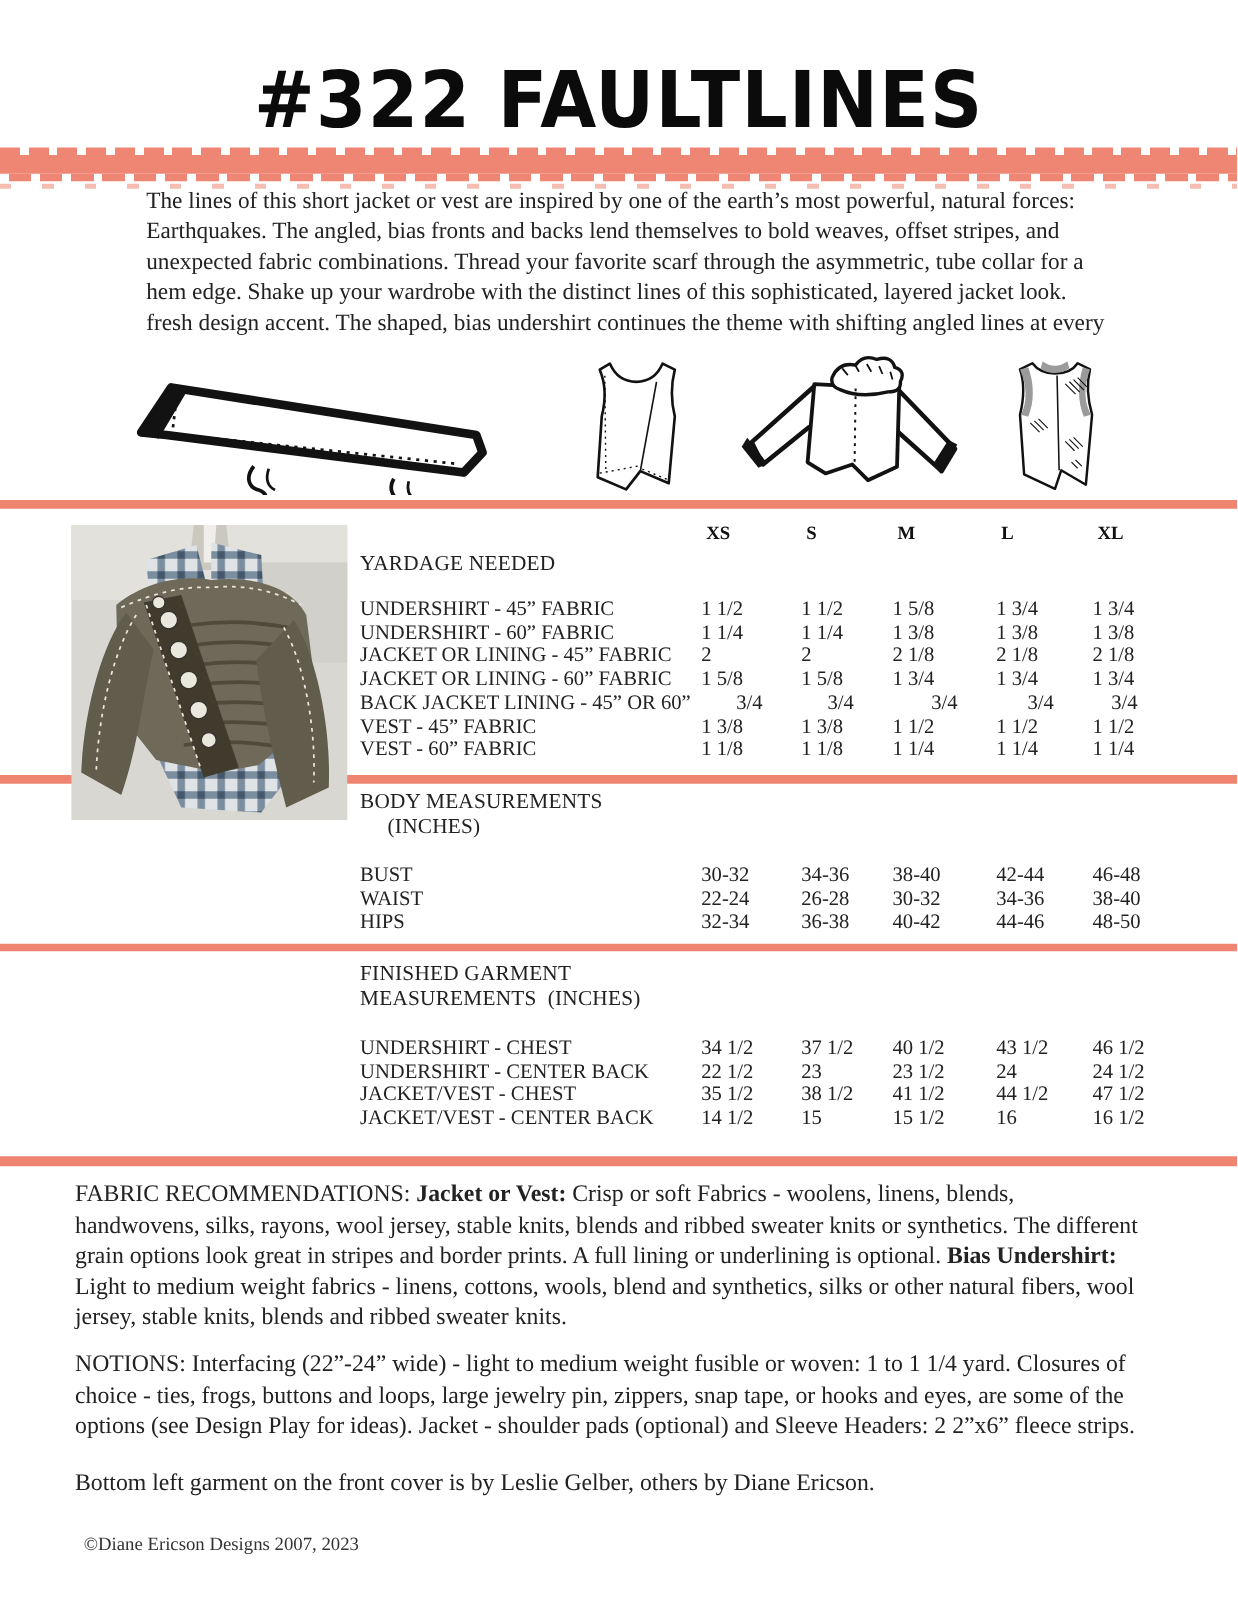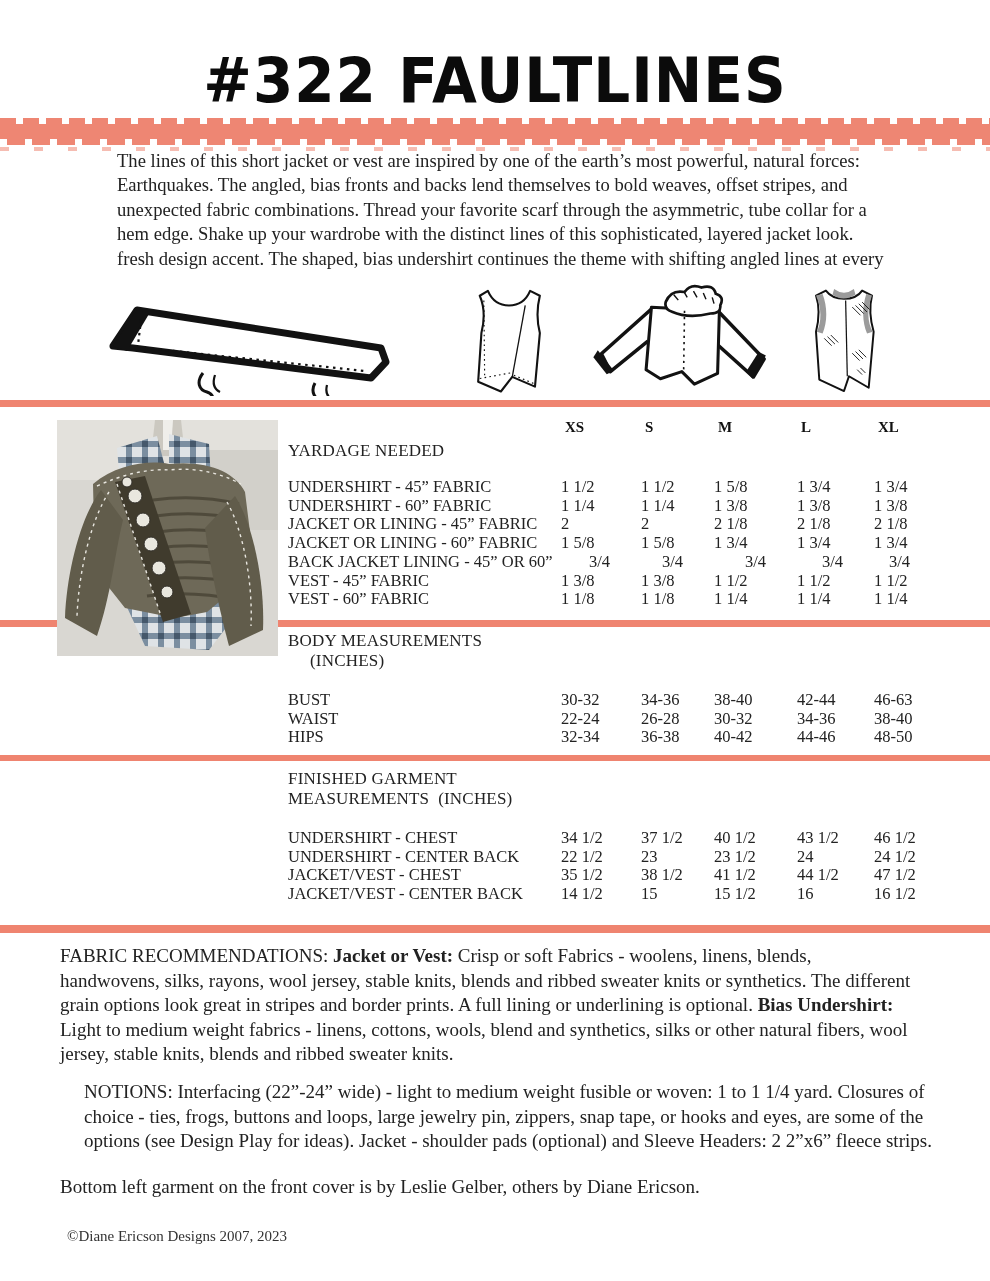--- a/index.html
+++ b/index.html
@@ -241,21 +241,21 @@
     <div>BODY MEASUREMENTS</div>
     <div class="indent">(INCHES)</div>
   </div>
   <div class="tbl" style="top:691px;">
     <div class="trow">
       <div>BUST</div>
       <div class="num">30-32</div>
       <div class="num">34-36</div>
       <div class="num">38-40</div>
       <div class="num">42-44</div>
-      <div class="num">46-63</div>
+      <div class="num">46-48</div>
     </div>
     <div class="trow">
       <div>WAIST</div>
       <div class="num">22-24</div>
       <div class="num">26-28</div>
       <div class="num">30-32</div>
       <div class="num">34-36</div>
       <div class="num">38-40</div>
     </div>
     <div class="trow">
@@ -308,21 +308,21 @@
   </div>
 
   <div class="para" style="top:944px;">
     <div><span>FABRIC RECOMMENDATIONS: </span><span class="b">Jacket or Vest:</span><span> Crisp or soft Fabrics - woolens, linens, blends,</span></div>
     <div><span>handwovens, silks, rayons, wool jersey, stable knits, blends and ribbed sweater knits or synthetics. The different</span></div>
     <div><span>grain options look great in stripes and border prints. A full lining or underlining is optional. </span><span class="b">Bias Undershirt:</span></div>
     <div><span>Light to medium weight fabrics - linens, cottons, wools, blend and synthetics, silks or other natural fibers, wool</span></div>
     <div><span>jersey, stable knits, blends and ribbed sweater knits.</span></div>
   </div>
 
-  <div class="para" style="top:1080px;margin-left:24px;">
+  <div class="para" style="top:1080px;">
     <div>NOTIONS: Interfacing (22”-24” wide) - light to medium weight fusible or woven: 1 to 1 1/4 yard. Closures of</div>
     <div>choice - ties, frogs, buttons and loops, large jewelry pin, zippers, snap tape, or hooks and eyes, are some of the</div>
     <div>options (see Design Play for ideas). Jacket - shoulder pads (optional) and Sleeve Headers: 2 2”x6” fleece strips.</div>
   </div>
 
   <div class="credit">Bottom left garment on the front cover is by Leslie Gelber, others by Diane Ericson.</div>
   <div class="copyright">©Diane Ericson Designs 2007, 2023</div>
 
 </div>
 

